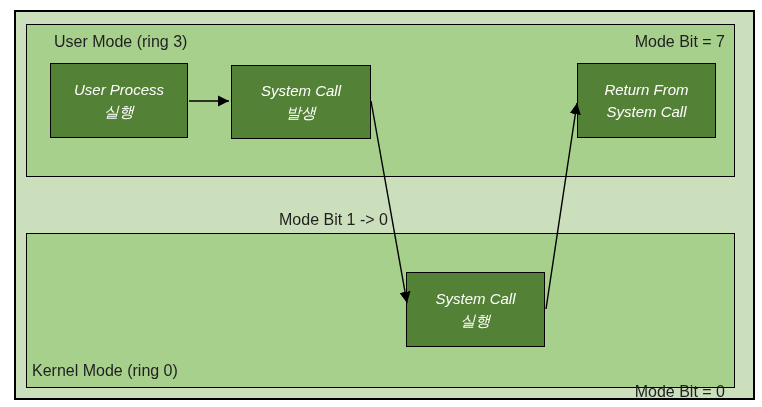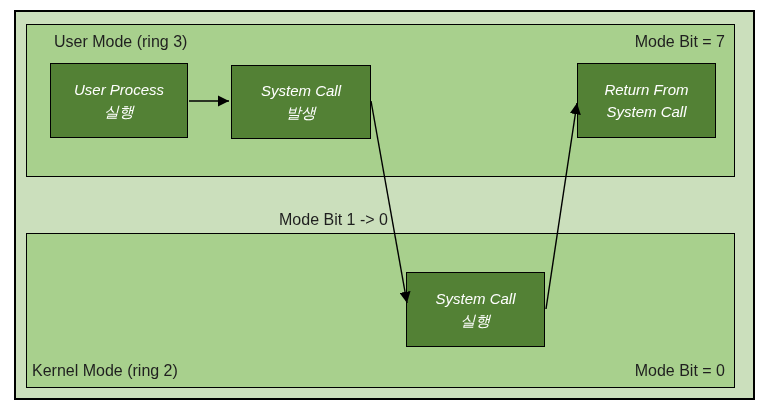--- a/index.html
+++ b/index.html
@@ -51,21 +51,21 @@
   .diagram-label {
     position: absolute;
     font-size: 16px;
     line-height: 19px;
     color: #1f1f1f;
     white-space: nowrap;
   }
   .lbl-user-mode   { left: 54px;  top: 32px; }
   .lbl-mode-bit-1  { right: 37px; top: 32px; }
   .lbl-kernel-mode { left: 32px;  top: 361px; }
-  .lbl-mode-bit-0  { right: 37px; top: 361px; }
+  .lbl-mode-bit-0  { right: 37px; top: 382px; }
   .lbl-trans-down  { left: 279px; top: 198px; margin-top: 12px; }
   .lbl-trans-up    { left: 572px; top: 198px; }
 
   .arrow-layer {
     position: absolute;
     left: 0; top: 0;
     width: 762px; height: 407px;
     pointer-events: none;
   }
 </style>
@@ -74,21 +74,21 @@
 
 <div class="stage">
 
   <div class="outer-frame"></div>
 
   <div class="mode-region user-mode-region"></div>
   <div class="mode-region kernel-mode-region"></div>
 
   <span class="diagram-label lbl-user-mode">User Mode (ring 3)</span>
   <span class="diagram-label lbl-mode-bit-1">Mode Bit = 7</span>
-  <span class="diagram-label lbl-kernel-mode">Kernel Mode (ring 2)</span>
+  <span class="diagram-label lbl-kernel-mode">Kernel Mode (ring 0)</span>
   <span class="diagram-label lbl-mode-bit-0">Mode Bit = 0</span>
   <span class="diagram-label lbl-trans-down">Mode Bit 1 -&gt; 0</span>
 
   <div class="process-box box-user-process">
     <span>User Process</span>
     <span>실행</span>
   </div>
 
   <div class="process-box box-syscall-raise">
     <span>System Call</span>

